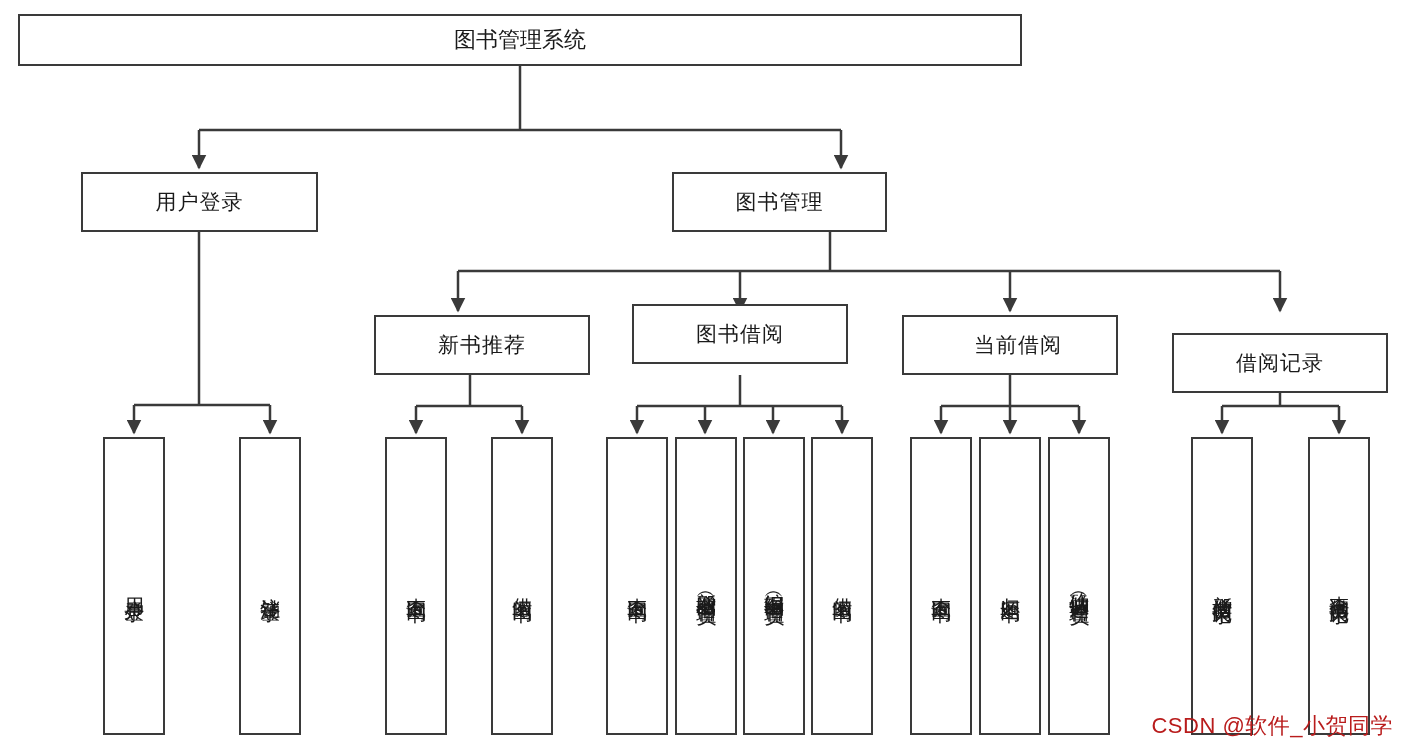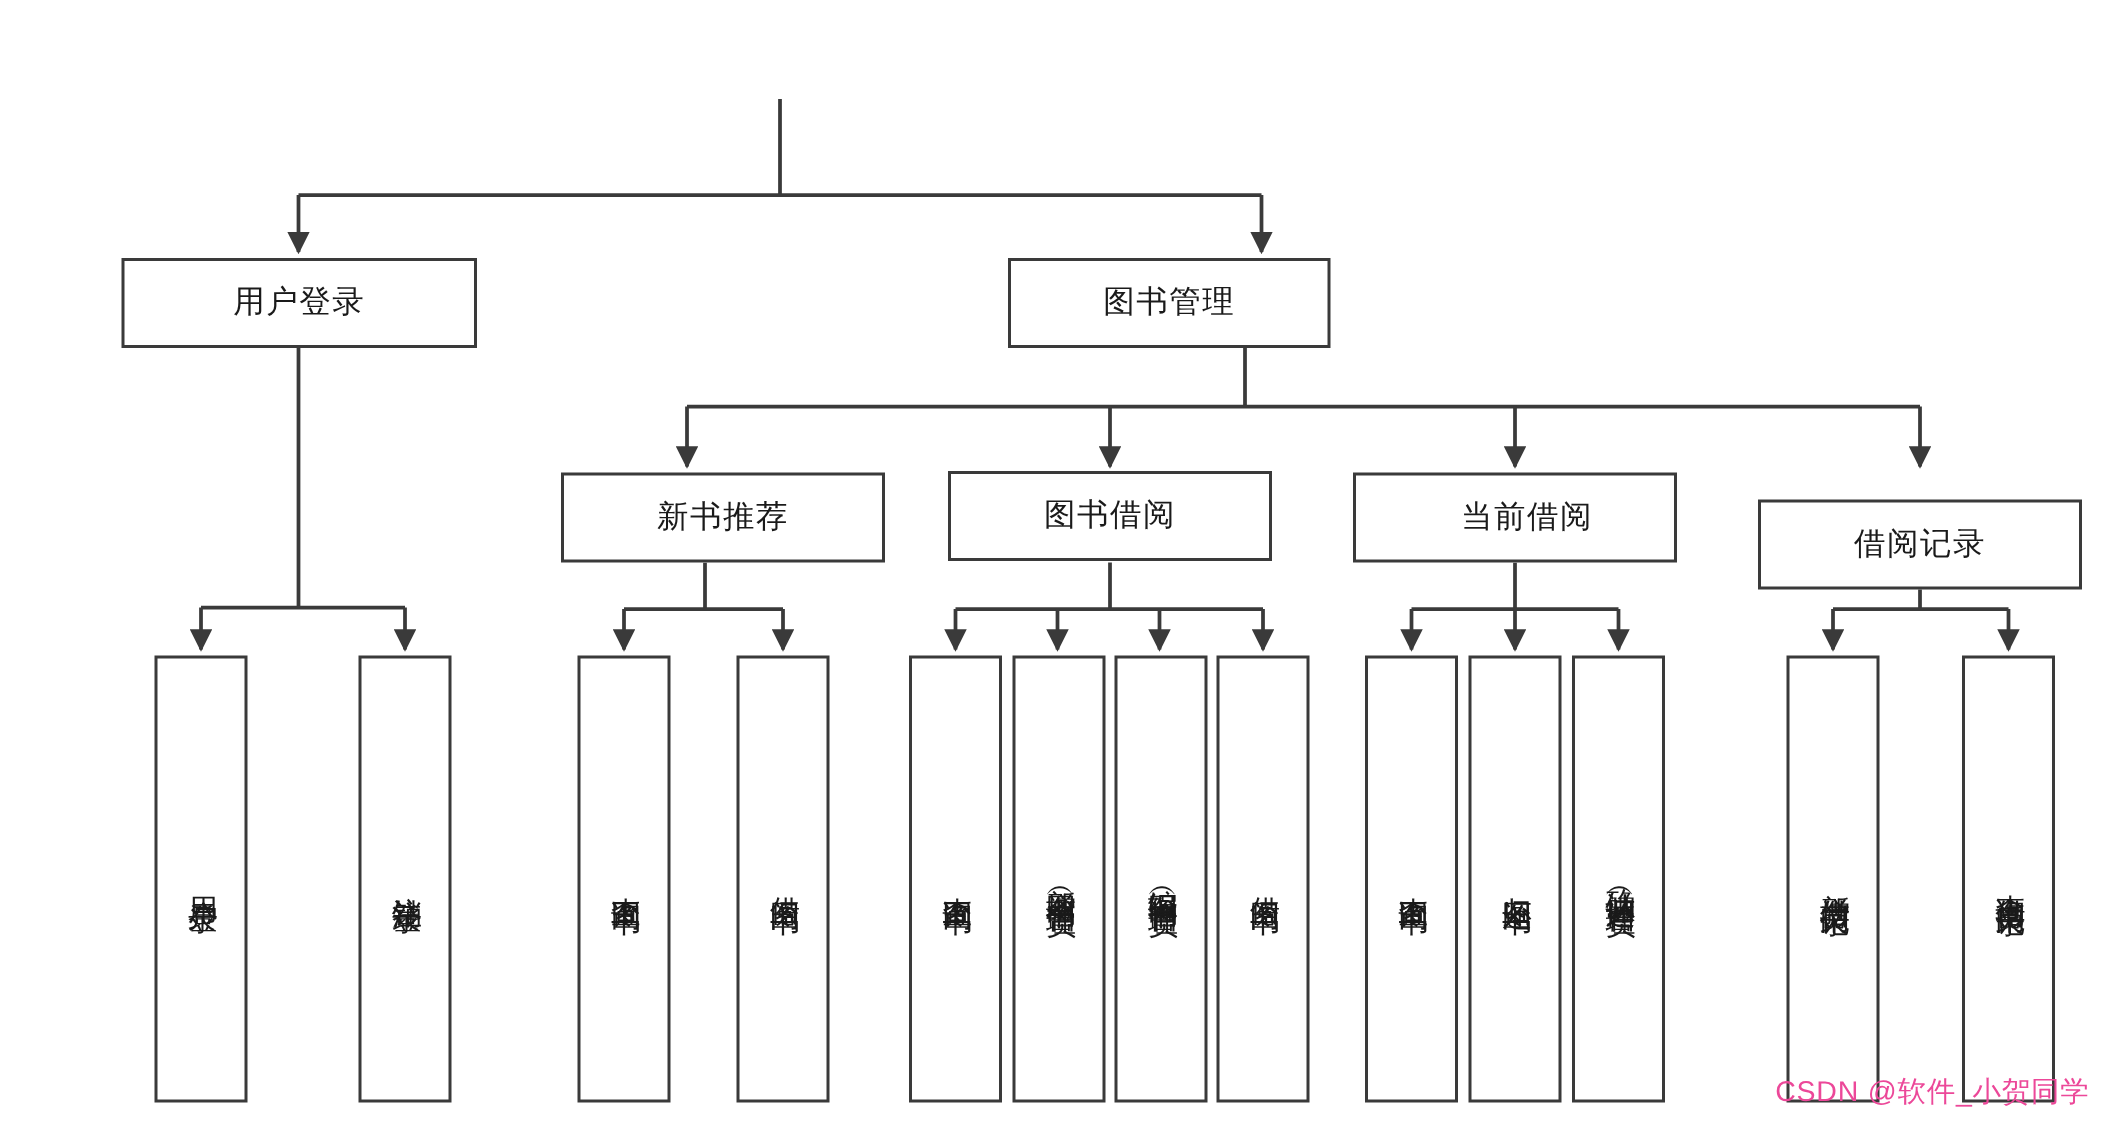--- a/index.html
+++ b/index.html
@@ -57,22 +57,22 @@
     line-height: 1.18;
     letter-spacing: 2px;
     white-space: nowrap;
     text-align: center;
     color: #1a1a1a;
   }
   #watermark {
     position: absolute;
     right: 12px;
     bottom: 6px;
-    font-size: 19px;
-    color: #ec4899;
+    font-size: 22px;
+    color: #b91c1c;
     letter-spacing: 0.5px;
     white-space: nowrap;
     user-select: none;
     text-align: center;
   }
 </style>
 </head>
 <body>
 
 <div id="canvas">
@@ -120,26 +120,27 @@
       <path d="M 1010 406 L 1010 433" marker-end="url(#arrow)"></path>
       <path d="M 1079 406 L 1079 433" marker-end="url(#arrow)"></path>
 
       <path d="M 1280 375 L 1280 406"></path>
       <path d="M 1222 406 L 1339 406"></path>
       <path d="M 1222 406 L 1222 433" marker-end="url(#arrow)"></path>
       <path d="M 1339 406 L 1339 433" marker-end="url(#arrow)"></path>
     </g>
   </svg>
 
+  <div class="node root" style="left:18px; top:14px; width:1004px; height:52px;">图书管理系统</div>
 
   <div class="node h" style="left:81px; top:172px; width:237px; height:60px;">用户登录</div>
   <div class="node h" style="left:672px; top:172px; width:215px; height:60px;">图书管理</div>
 
   <div class="node h" style="left:362px; top:315px; width:216px; height:60px;margin-left:12px;">新书推荐</div>
-  <div class="node h" style="left:632px; top:314px; width:216px; height:60px;">图书借阅</div>
+  <div class="node h" style="left:632px; top:304px; width:216px; height:60px;">图书借阅</div>
   <div class="node h" style="left:902px; top:315px; width:216px; height:60px;padding-left:16px;">当前借阅</div>
   <div class="node h" style="left:1172px; top:333px; width:216px; height:60px;">借阅记录</div>
 
   <div class="node leaf" style="left:103px; top:437px; width:62px; height:298px;">
     <span class="vtext">用户登录</span>
   </div>
   <div class="node leaf" style="left:239px; top:437px; width:62px; height:298px;">
     <span class="vtext">注销登录</span>
   </div>
 

